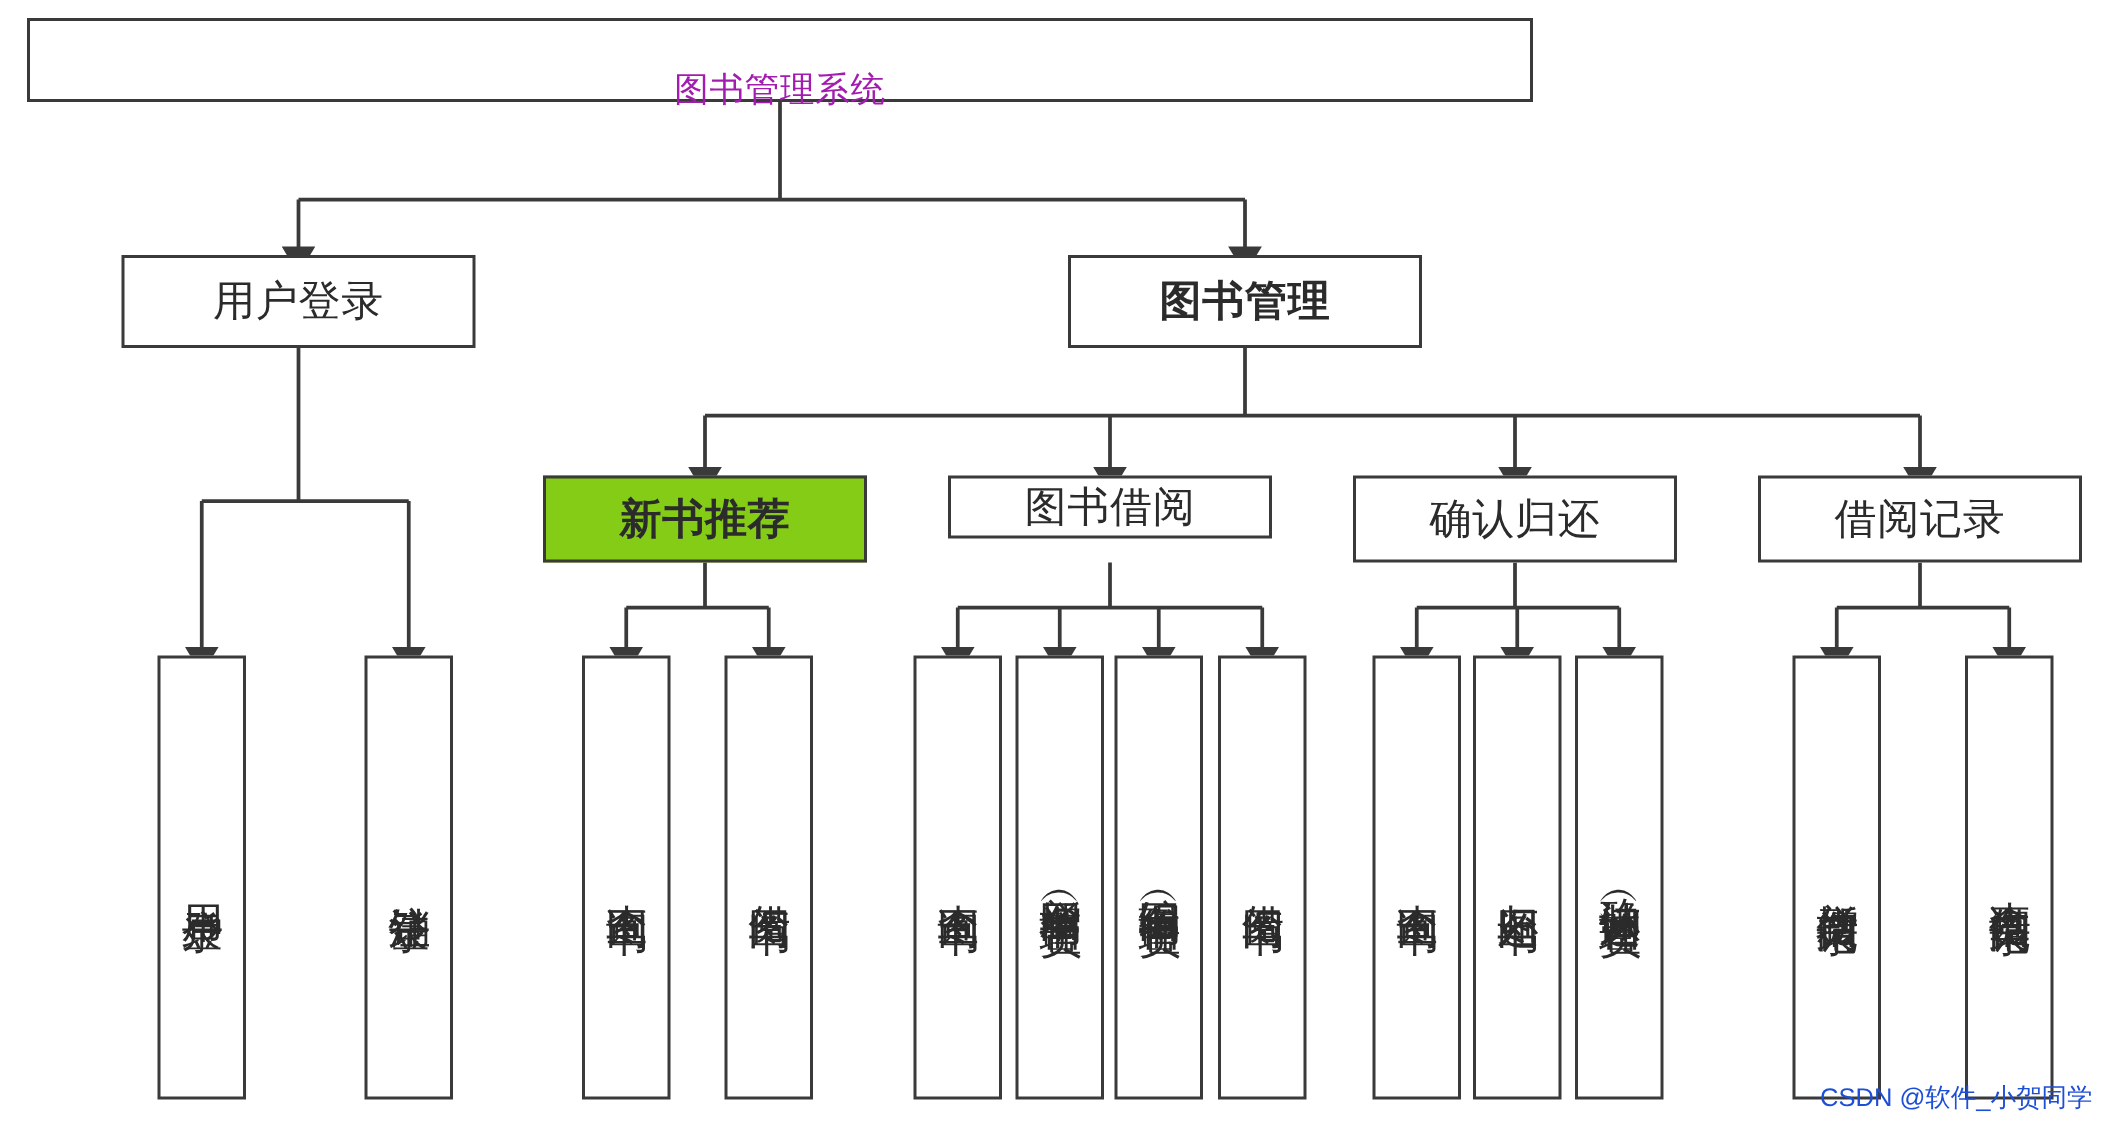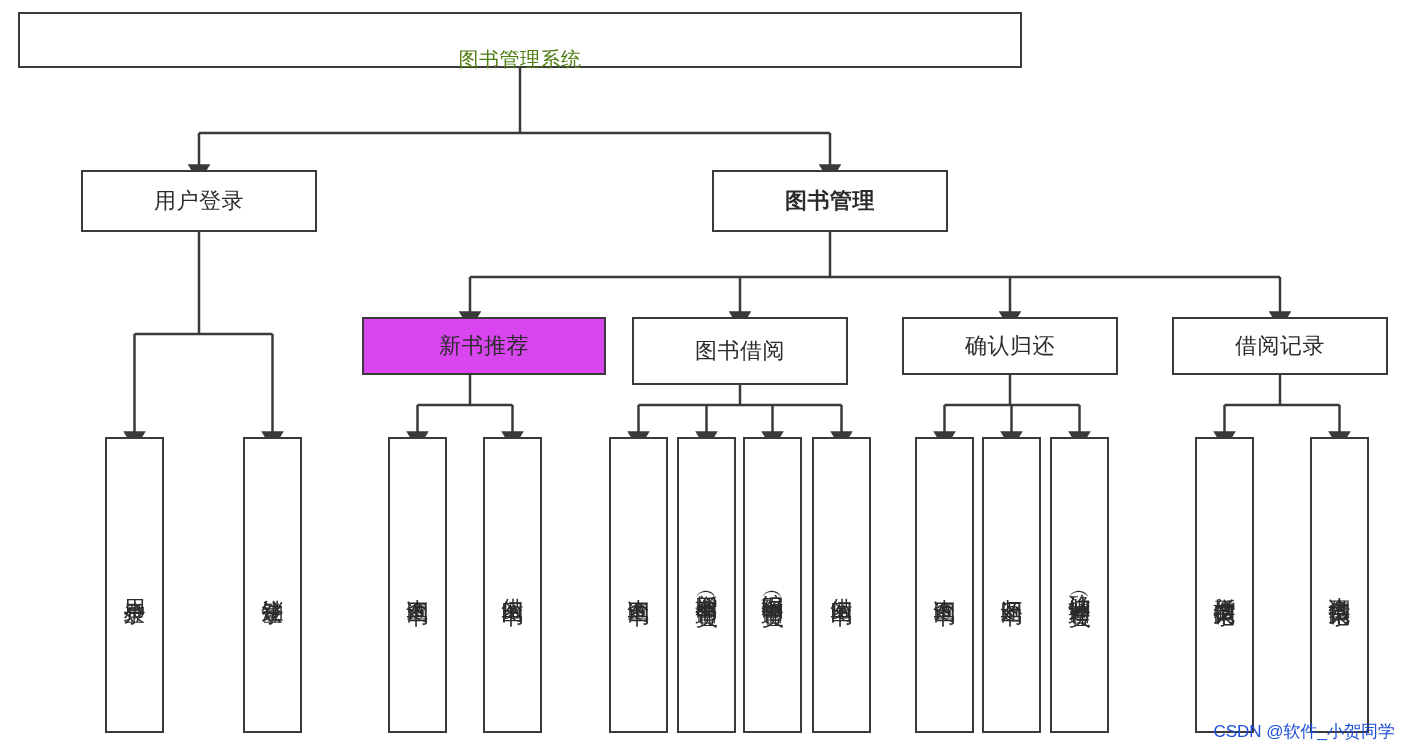--- a/index.html
+++ b/index.html
@@ -29,21 +29,21 @@
     box-sizing: border-box;
     background: #ffffff;
     border: 2px solid #3a3a3a;
     display: flex;
     align-items: center;
     justify-content: center;
     z-index: 2;
   }
   .node-label {
     color: #2b2b2b;
-    font-size: 22px;
+    font-size: 28px;
     line-height: 1.18;
     text-align: center;
     white-space: nowrap;
     letter-spacing: 0.5px;
   }
   .node.vertical .node-label {
     writing-mode: vertical-rl;
     text-orientation: upright;
     letter-spacing: 2px;
     line-height: 1.0;
@@ -106,32 +106,32 @@
         <line x1="1079.5" y1="405" x2="1079.5" y2="435" stroke="#3a3a3a" stroke-width="2.5" marker-end="url(#arrowhead)"></line>
         <line x1="1280" y1="375" x2="1280" y2="405" stroke="#3a3a3a" stroke-width="2.5"></line>
         <line x1="1224.5" y1="405" x2="1339.5" y2="405" stroke="#3a3a3a" stroke-width="2.5"></line>
         <line x1="1224.5" y1="405" x2="1224.5" y2="435" stroke="#3a3a3a" stroke-width="2.5" marker-end="url(#arrowhead)"></line>
         <line x1="1339.5" y1="405" x2="1339.5" y2="435" stroke="#3a3a3a" stroke-width="2.5" marker-end="url(#arrowhead)"></line>
       </g>
   </svg>
 
   <div id="node-layer">
       <div class="node" style="left: 18px; top: 12px; width: 1004px; height: 56px; border-color: rgb(58, 58, 58); background: rgb(255, 255, 255);">
-        <div class="node-label" style="color: #4d7c0f; font-size: 20px; margin-top: 40px;">图书管理系统</div>
+        <div class="node-label" style="color: #a21caf; font-size: 23px; margin-top: 40px;">图书管理系统</div>
       </div>
       <div class="node" style="left: 81px; top: 170px; width: 236px; height: 62px; border-color: rgb(58, 58, 58); background: rgb(255, 255, 255);">
         <div class="node-label" style="color: rgb(43, 43, 43);">用户登录</div>
       </div>
       <div class="node" style="left: 712px; top: 170px; width: 236px; height: 62px; border-color: rgb(58, 58, 58); background: rgb(255, 255, 255);">
         <div class="node-label" style="color: rgb(43, 43, 43); font-weight: bold;">图书管理</div>
       </div>
-      <div class="node" style="left: 362px; top: 317px; width: 244px; height: 58px; border-color: rgb(58, 58, 58); background: #d946ef;">
+      <div class="node" style="left: 362px; top: 317px; width: 216px; height: 58px; border-color: rgb(58, 58, 58); background: #84cc16; font-weight: bold;">
         <div class="node-label" style="color: rgb(43, 43, 43);">新书推荐</div>
       </div>
-      <div class="node" style="left: 632px; top: 317px; width: 216px; height: 68px; border-color: rgb(58, 58, 58); background: rgb(255, 255, 255);">
+      <div class="node" style="left: 632px; top: 317px; width: 216px; height: 42px; border-color: rgb(58, 58, 58); background: rgb(255, 255, 255);">
         <div class="node-label" style="color: rgb(43, 43, 43);">图书借阅</div>
       </div>
       <div class="node" style="left: 902px; top: 317px; width: 216px; height: 58px; border-color: rgb(58, 58, 58); background: rgb(255, 255, 255);">
         <div class="node-label" style="color: rgb(43, 43, 43);">确认归还</div>
       </div>
       <div class="node" style="left: 1172px; top: 317px; width: 216px; height: 58px; border-color: rgb(58, 58, 58); background: rgb(255, 255, 255);">
         <div class="node-label" style="color: rgb(43, 43, 43);">借阅记录</div>
       </div>
       <div class="node vertical" style="left: 105px; top: 437px; width: 59px; height: 296px; border-color: rgb(58, 58, 58); background: rgb(255, 255, 255);">
         <div class="node-label" style="color: rgb(43, 43, 43);">用户登录</div>

